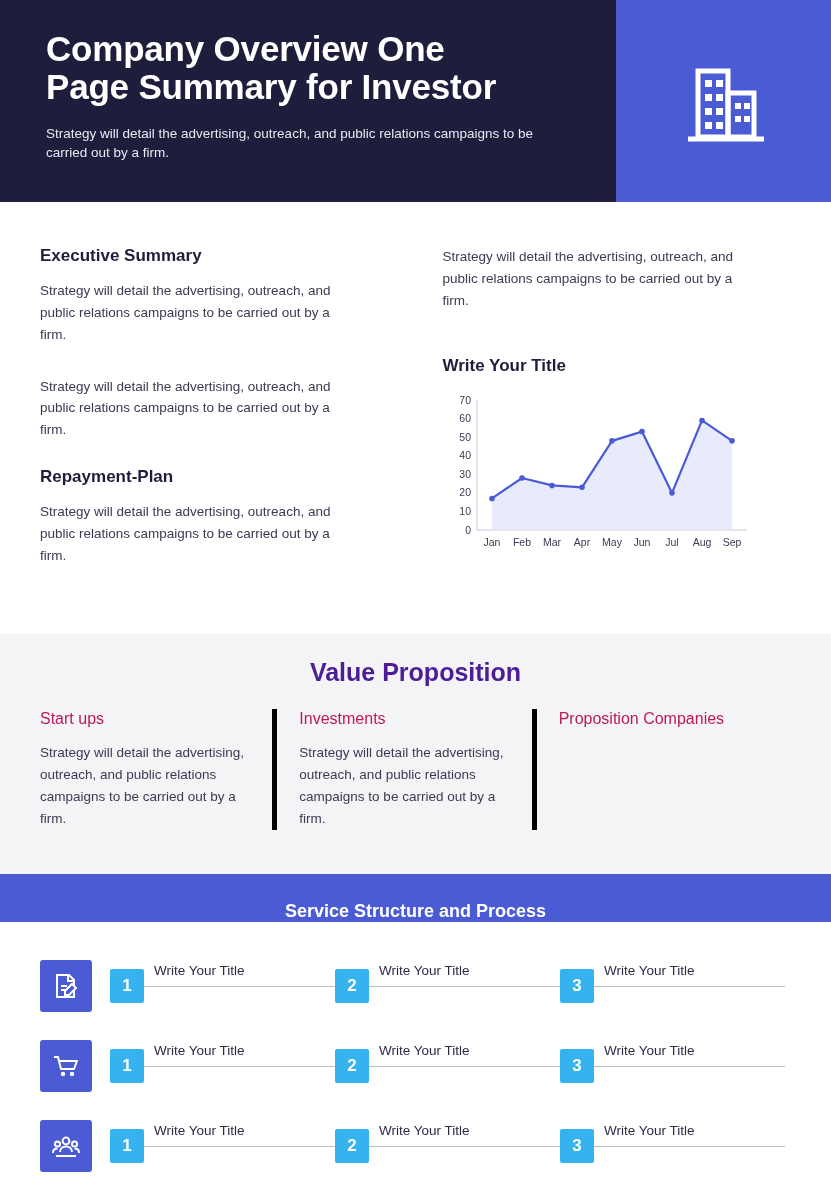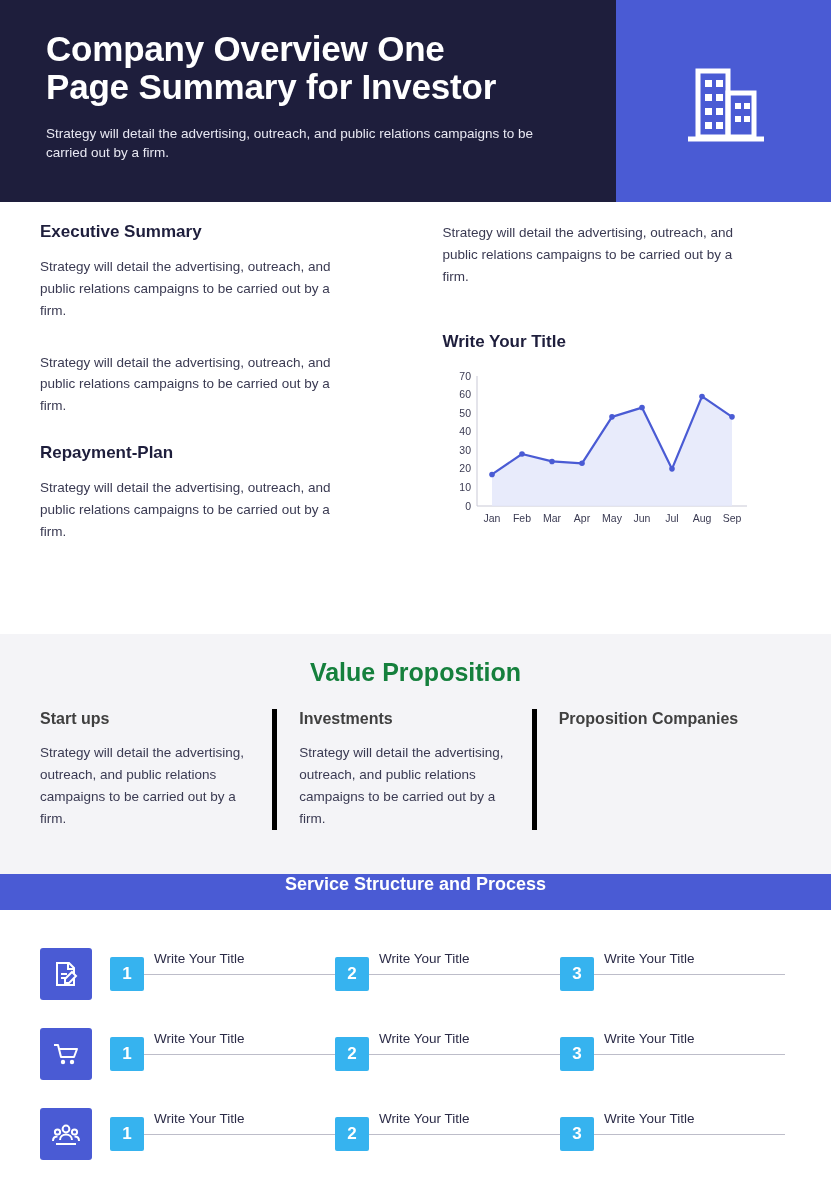--- a/index.html
+++ b/index.html
@@ -49,21 +49,21 @@
     width: 215px;
     background: #4a5bd4;
     display: flex;
     align-items: center;
     justify-content: center;
   }
 
   
   .main {
     display: flex;
-    padding: 20px 46px 0 40px;
+    padding: 44px 46px 0 40px;
     height: 432px;
   }
   .col {
     width: 50%;
     padding-right: 30px;
   }
   .col.right { padding-left: 30px; padding-right: 0; }
 
   .sec-title {
     font-size: 17px;
@@ -97,51 +97,51 @@
   
   .value-band {
     background: #f4f4f7;
     padding: 24px 40px 34px 40px;
     height: 240px;
   }
   .value-title {
     text-align: center;
     font-size: 25px;
     font-weight: bold;
-    color: #15803d;
+    color: #4c1d95;
     margin-bottom: 22px;
   }
   .value-cols {
     display: flex;
   }
   .value-col {
     flex: 1;
     padding: 0 22px;
   }
   .value-col:first-child { padding-left: 0; }
   .value-col + .value-col { border-left: 5px solid #000000; }
   .value-col h3 {
     font-size: 16px;
-    font-weight: bold;
-    color: #404040;
+    font-weight: normal;
+    color: #be185d;
     margin-bottom: 14px;
     line-height: 1.2;
   }
   .value-col p {
     font-size: 13.5px;
     line-height: 1.62;
     color: #3a3a52;
   }
 
   
   .service-band {
     background: #4a5bd4;
-    height: 36px;
-    display: flex;
-    align-items: flex-start;
+    height: 48px;
+    display: flex;
+    align-items: flex-end;
     justify-content: center;
   }
   .service-band h2 {
     color: #ffffff;
     font-size: 18px;
     font-weight: bold;
   }
 
   
   .process {

